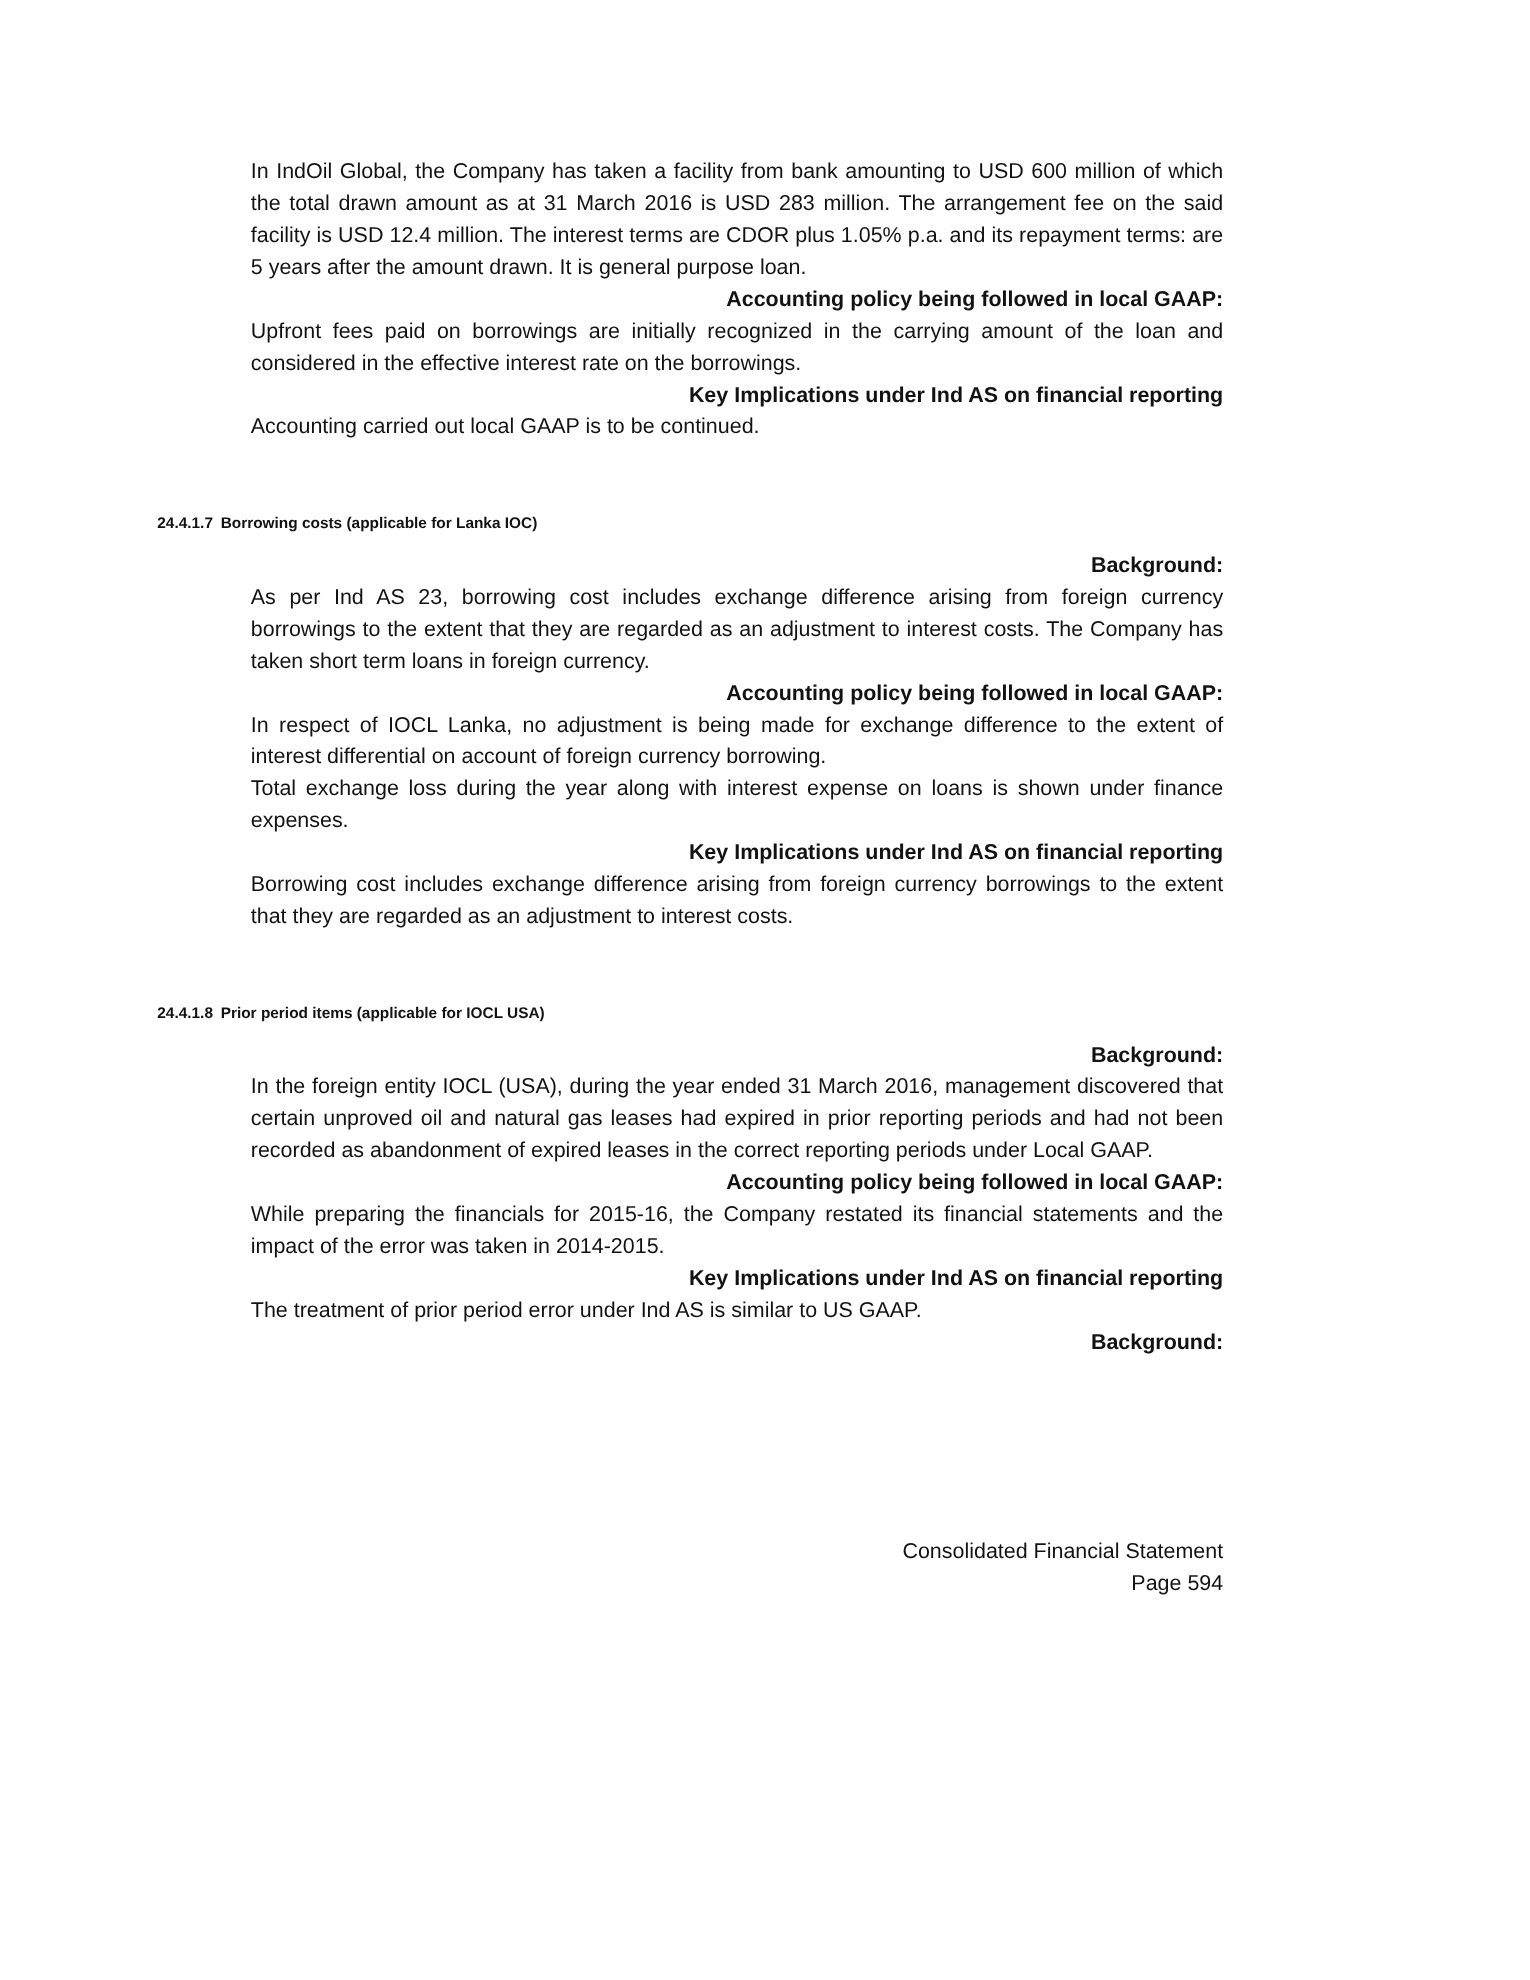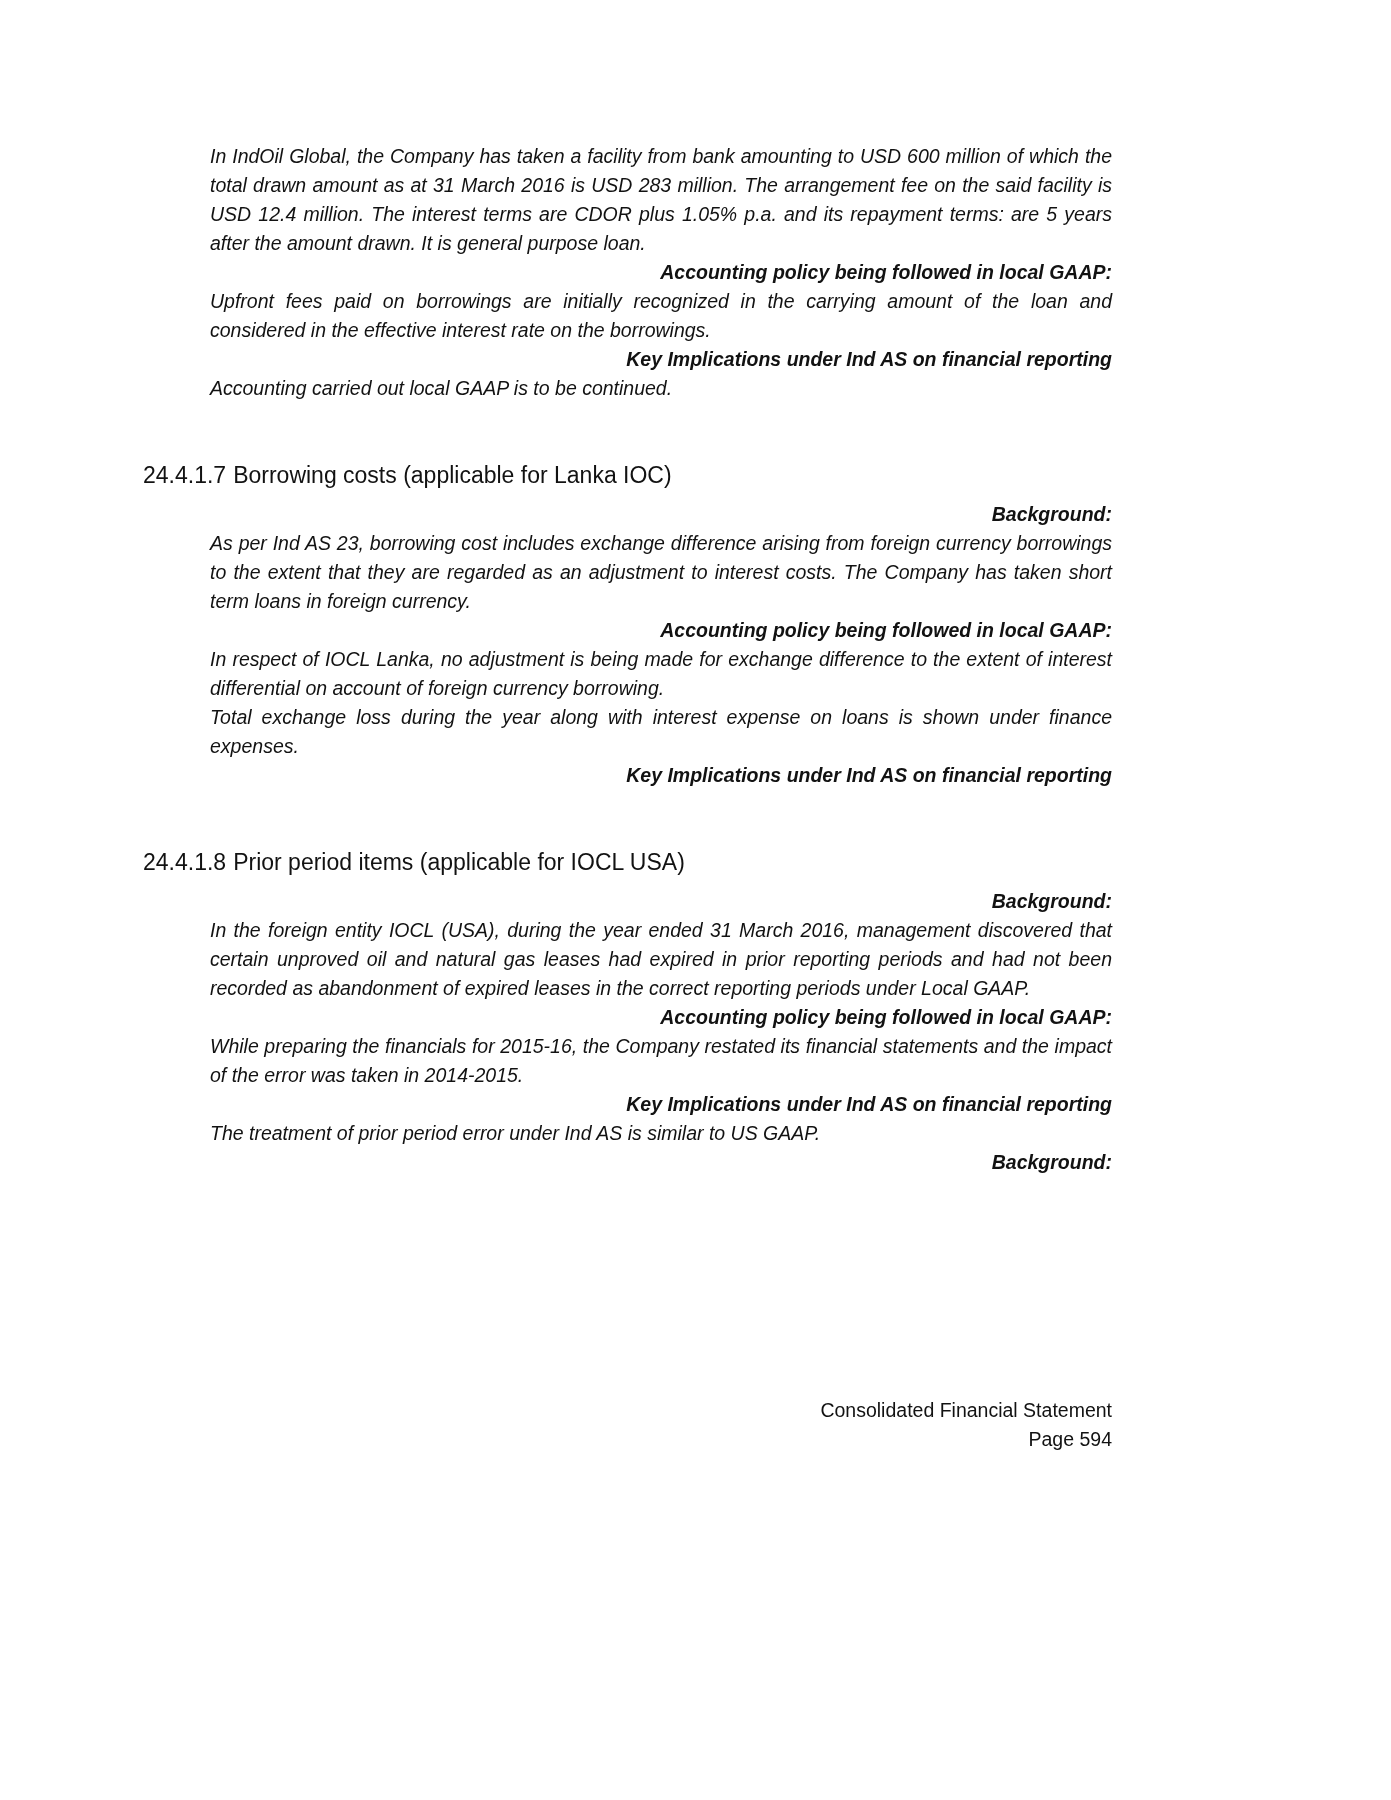--- a/index.html
+++ b/index.html
@@ -15,36 +15,35 @@
     font-family: "Liberation Sans", "DejaVu Sans", sans-serif;
     color: #121212;
     font-size: 19.5px;
     line-height: 29px;
     overflow: hidden;
   }
   .content {
     padding: 142px 279px 0 143px;
   }
   .body-block {
-    margin-left: 67px;
-    font-style: italic;
+    margin-left: 85px;
   }
   .para {
     margin: 0;
     text-align: justify;
   }
   .para.bold {
     font-weight: bold;
     text-align: right;
   }
   .section-heading {
     margin: 58px 0 10px 0;
-    font-size: 23px;
+    font-size: 14px;
     line-height: 29px;
-    font-weight: normal;
+    font-weight: bold;
     padding-left: 85px;
     text-indent: -85px;
     text-align: justify;
   }
   .sec-num {
     margin-right: 7px;
   }
   .footer {
     position: absolute;
     left: 143px;
@@ -74,20 +73,21 @@
       <h2 class="section-heading">
         <span class="sec-num">24.4.1.7</span><span class="sec-title">Borrowing costs (applicable for Lanka IOC)</span>
       </h2>
       <div class="body-block">
         <p class="para bold">Background:</p>
         <p class="para">As per Ind AS 23, borrowing cost includes exchange difference arising from foreign currency borrowings to the extent that they are regarded as an adjustment to interest costs. The Company has taken short term loans in foreign currency.</p>
         <p class="para bold">Accounting policy being followed in local GAAP:</p>
         <p class="para">In respect of IOCL Lanka, no adjustment is being made for exchange difference to the extent of interest differential on account of foreign currency borrowing.</p>
         <p class="para">Total exchange loss during the year along with interest expense on loans is shown under finance expenses.</p>
         <p class="para bold">Key Implications under Ind AS on financial reporting</p>
+        <p class="para">Borrowing cost includes exchange difference arising from foreign currency borrowings to the extent that they are regarded as an adjustment to interest costs.</p>
       </div>
     </section>
 
     <section>
       <h2 class="section-heading">
         <span class="sec-num">24.4.1.8</span><span class="sec-title">Prior period items (applicable for IOCL USA)</span>
       </h2>
       <div class="body-block">
         <p class="para bold">Background:</p>
         <p class="para">In the foreign entity IOCL (USA), during the year ended 31 March 2016, management discovered that certain unproved oil and natural gas leases had expired in prior reporting periods and had not been recorded as abandonment of expired leases in the correct reporting periods under Local GAAP.</p>

